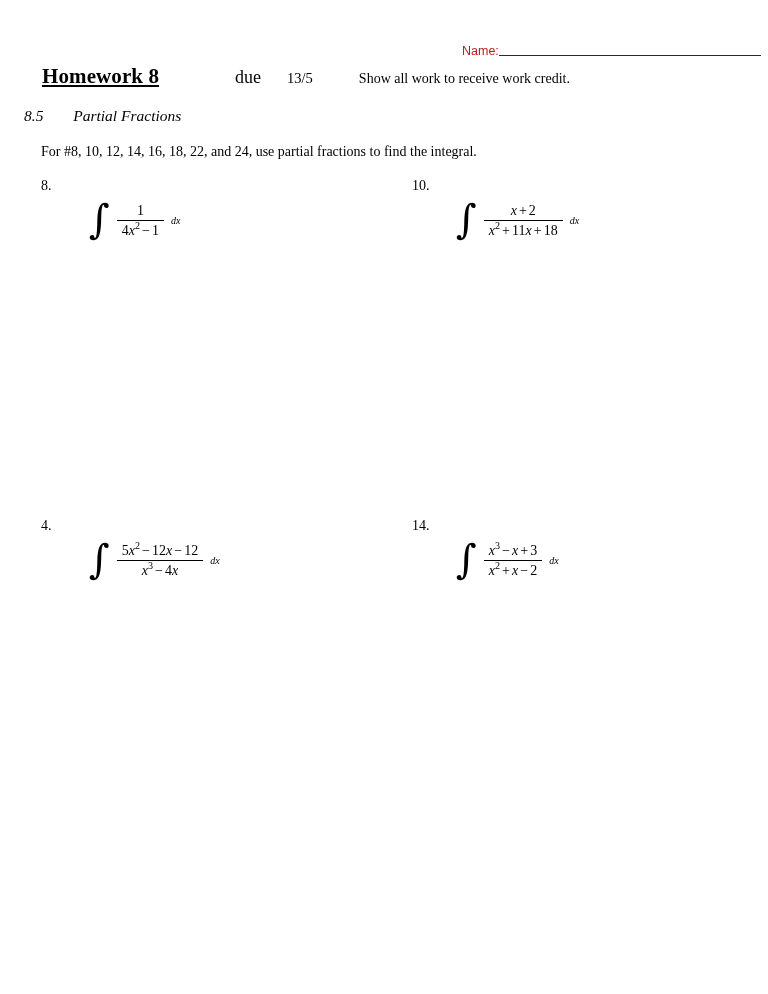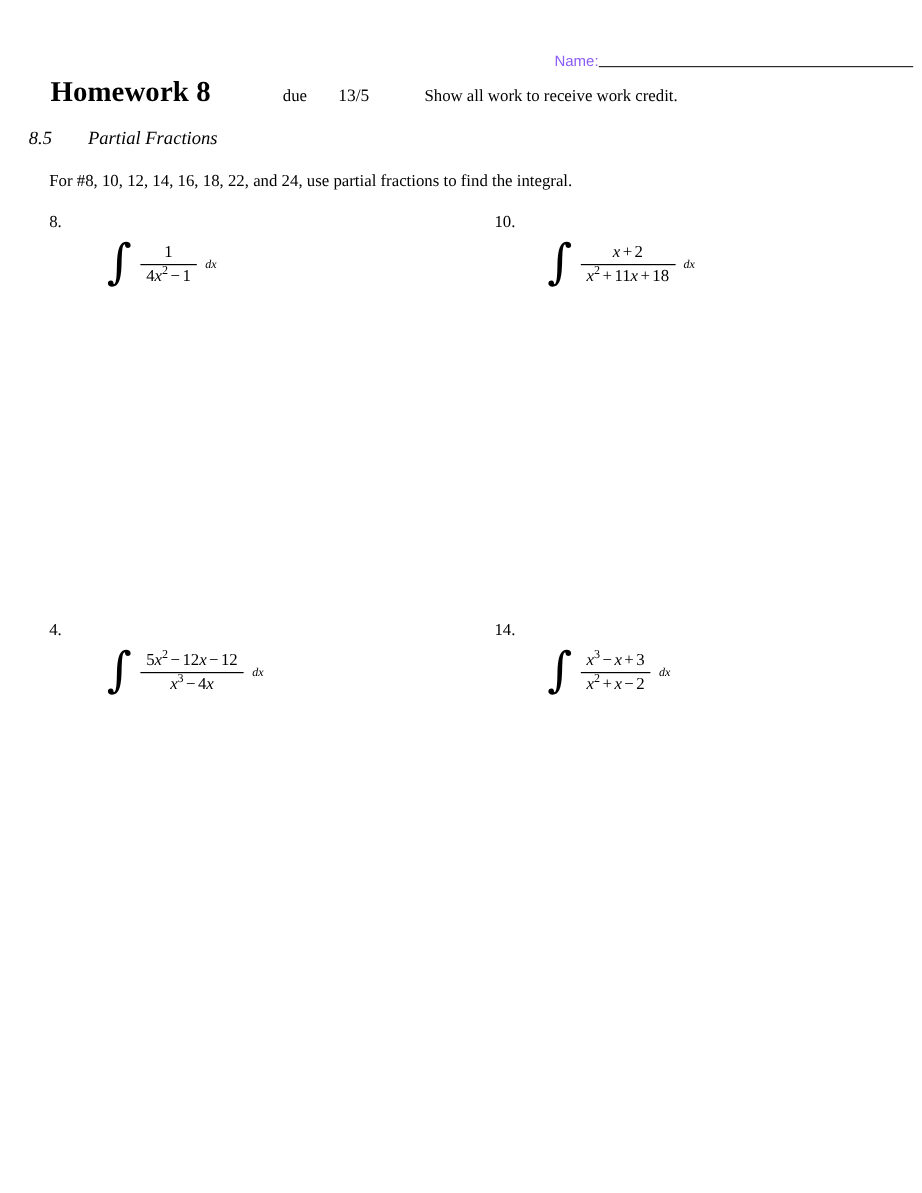--- a/index.html
+++ b/index.html
@@ -27,45 +27,46 @@
     left: 462px;
     top: 44px;
     display: flex;
     align-items: flex-end;
     white-space: nowrap;
   }
   .name-label {
     font-family: "Liberation Sans", "DejaVu Sans", sans-serif;
     font-size: 12.5px;
     line-height: 14px;
-    color: #8b5cf6;
+    color: #b91c1c;
   }
   .name-rule {
     width: 262px;
     height: 1px;
     background: #2b2b2b;
     margin-bottom: 2px;
   }
 
   
   .title-row {
     position: absolute;
     left: 42px;
     top: 64px;
     right: 20px;
     white-space: nowrap;
   }
   .hw-title {
-    font-size: 24px;
+    font-size: 21px;
     font-weight: bold;
     letter-spacing: 0.1px;
+    text-decoration: underline;
   }
   .due-word {
-    font-size: 14px;
-    margin-left: 56px;
+    font-size: 18px;
+    margin-left: 72px;
   }
   .due-date {
     font-size: 14.5px;
     margin-left: 22px;
   }
   .credit-note {
     font-size: 14px;
     margin-left: 42px;
   }
 

